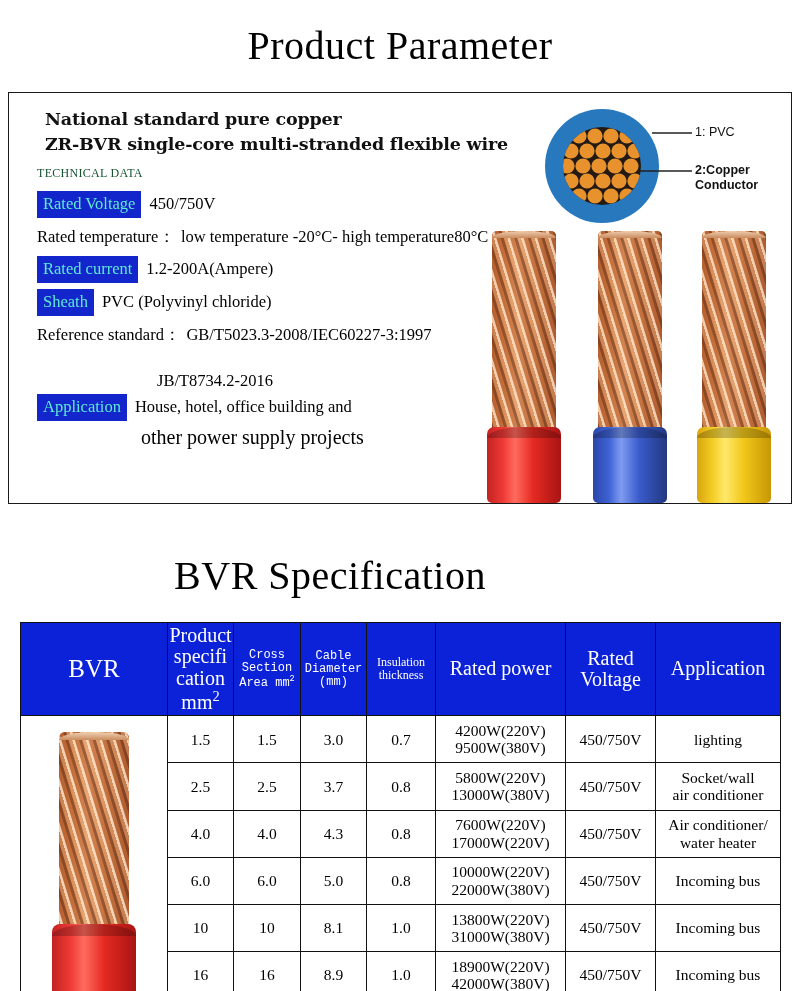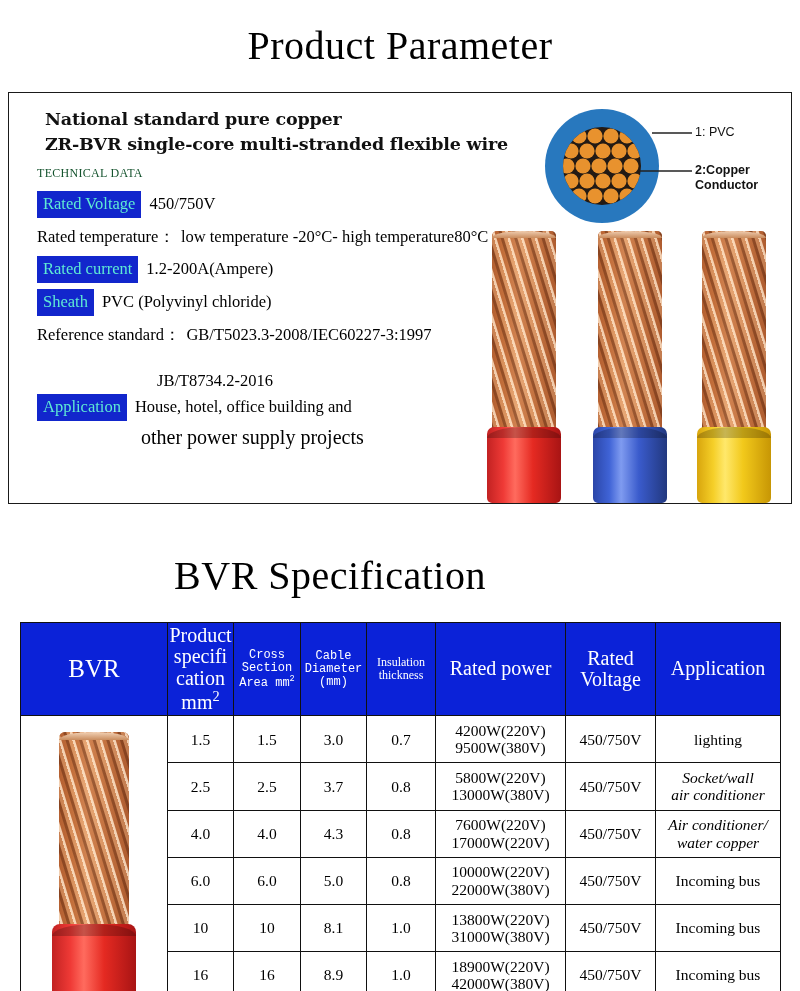--- a/index.html
+++ b/index.html
@@ -183,21 +183,21 @@
   .th-sm  { font-size: 12px; font-family: Liberation Mono, monospace; }
   .th-xs  { font-size: 12px; font-family: Liberation Serif, serif; }
   table.spec tbody td {
     background: #ffffff;
     font-size: 15.5px;
     height: 47px;
     padding: 2px 2px;
     line-height: 1.12;
   }
   td.power   { font-size: 14px; line-height: 1.18; }
-  td.app-sm  { font-size: 13px;  line-height: 1.2; font-style: italic; }
+  td.app-sm  { font-size: 13px;  line-height: 1.2; }
   td.img-cell { padding: 0; position: relative; background: #fff; }
 
   .tablecable {
     position: relative;
     width: 100%;
     height: 278px;
     overflow: hidden;
   }
   .tablecable .tc-strands {
     position: absolute;
@@ -450,21 +450,21 @@
         <td>4.0</td>
         <td>4.3</td>
         <td>0.8</td>
         <td class="power">
           <div>7600W(220V)</div>
           <div>17000W(220V)</div>
         </td>
         <td>450/750V</td>
         <td class="app-sm">
           <div>Air conditioner/</div>
-          <div>water copper</div>
+          <div>water heater</div>
         </td>
       </tr>
 
       <tr>
         <td>6.0</td>
         <td>6.0</td>
         <td>5.0</td>
         <td>0.8</td>
         <td class="power">
           <div>10000W(220V)</div>

